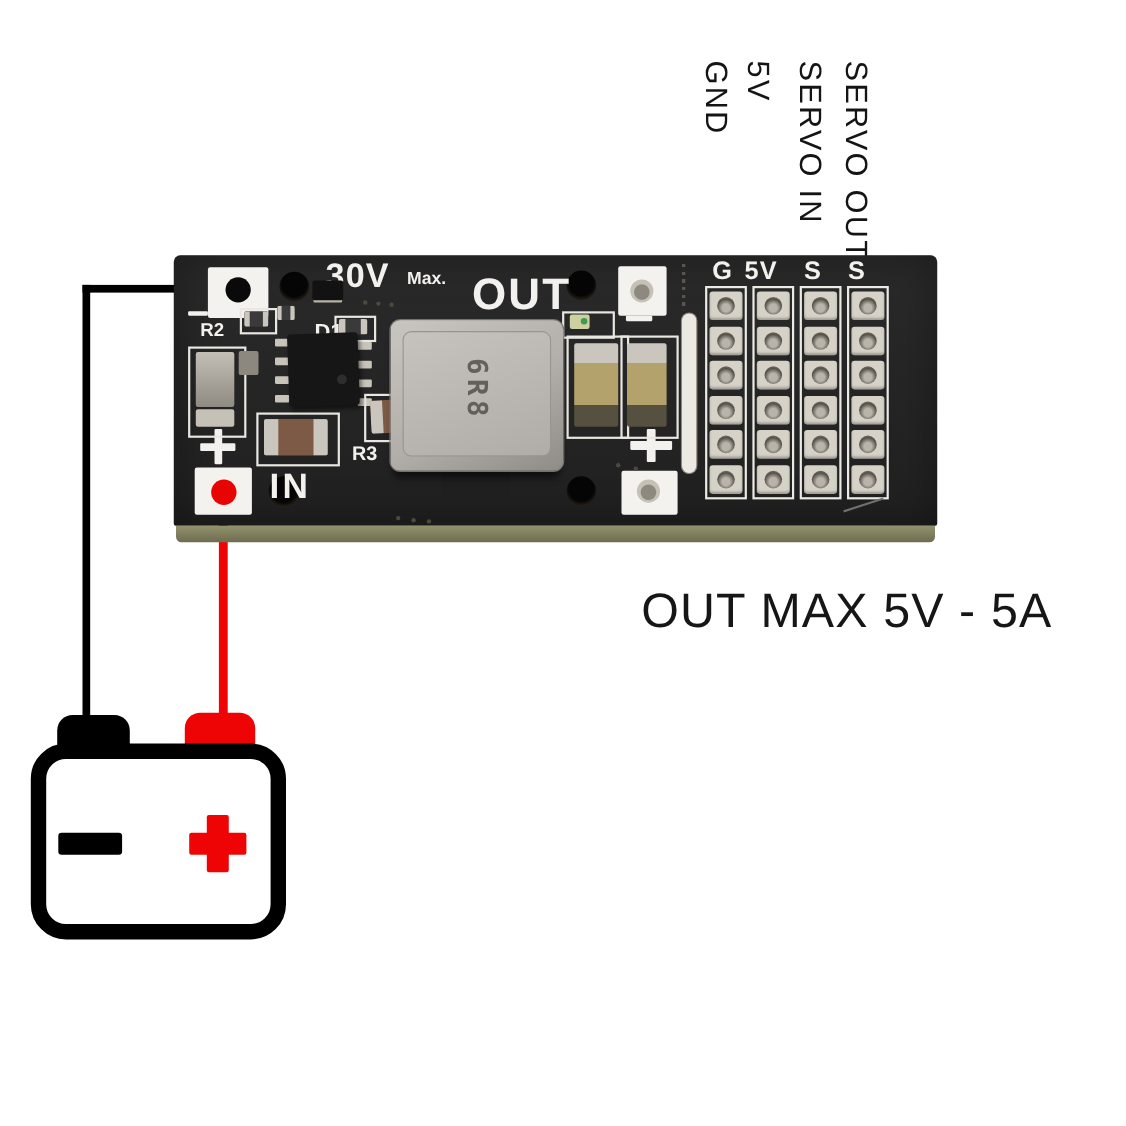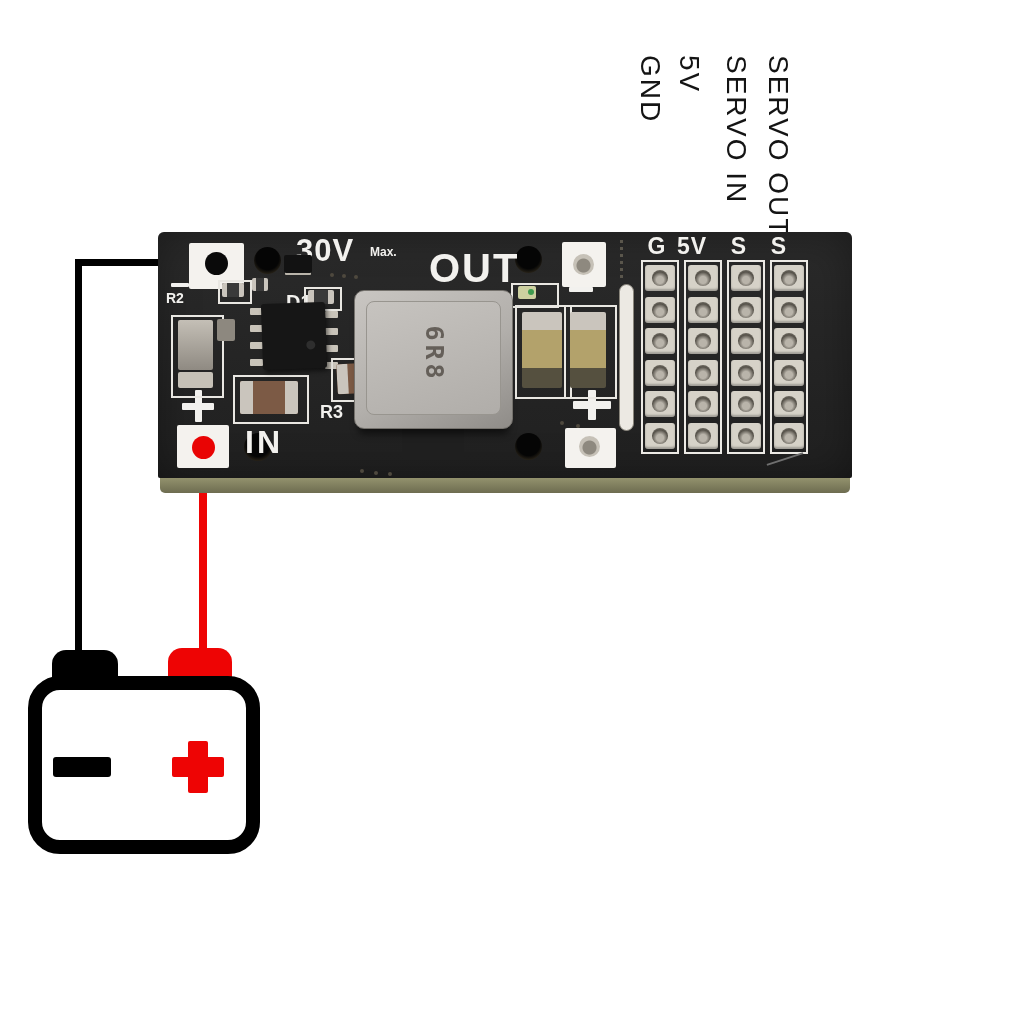--- a/index.html
+++ b/index.html
@@ -121,24 +121,24 @@
     <div class="padw" style="left:19px;top:193px;width:52px;height:43px">
       <div class="dot-red" style="left:15px;top:11px"></div>
     </div>
     <div class="hole" style="left:86px;top:201px;width:28px;height:28px"></div>
     <div class="hole" style="left:357px;top:201px;width:27px;height:27px"></div>
     <div class="padw" style="left:407px;top:196px;width:51px;height:40px">
       <div class="ring" style="left:14px;top:8px"></div>
     </div>
 
     <div class="silk" style="left:138px;top:1px;font-size:31px;letter-spacing:1px">30V</div>
-    <div class="silk" style="left:212px;top:13px;font-size:12px">Max.</div>
+    <div class="silk" style="left:212px;top:13px;font-size:16px">Max.</div>
     <div class="silk" style="left:271px;top:14px;font-size:40px;letter-spacing:2px">OUT</div>
     <div class="silk" style="left:87px;top:192px;font-size:32px;letter-spacing:3px">IN</div>
-    <div class="silk" style="left:8px;top:58px;font-size:14px">R2</div>
+    <div class="silk" style="left:24px;top:58px;font-size:17px">R2</div>
     <div class="silk" style="left:128px;top:59px;font-size:20px">D1</div>
     <div class="silk" style="left:162px;top:170px;font-size:18px">R3</div>
 
     <div class="wbar" style="left:13px;top:51px;width:18px;height:4px"></div>
     <div class="wbar" style="left:411px;top:55px;width:24px;height:5px"></div>
     <div class="plus-mark" style="position:absolute;left:24px;top:158px;width:32px;height:32px">
       <i class="pm-h" style="left:0;top:13px;width:32px;height:7px"></i>
       <i class="pm-v" style="left:13px;top:0;width:7px;height:32px"></i>
     </div>
     <div class="plus-mark" style="position:absolute;left:415px;top:158px;width:38px;height:30px">
@@ -304,20 +304,21 @@
     <div class="pdot" style="left:184px;top:42px"></div>
     <div class="pdot" style="left:196px;top:43px"></div>
     <div class="pdot" style="left:202px;top:237px"></div>
     <div class="pdot" style="left:216px;top:239px"></div>
     <div class="pdot" style="left:230px;top:240px"></div>
     <div class="pdot" style="left:402px;top:189px"></div>
     <div class="pdot" style="left:418px;top:192px"></div>
     <div class="scratch"></div>
   </div>
 
+  <div id="out-spec">OUT MAX 5V - 5A</div>
 
   <div>
     <div class="terminal" id="terminal-neg"></div>
     <div class="terminal" id="terminal-pos"></div>
     <div id="battery-body"></div>
     <div id="bat-minus"></div>
     <div id="bat-plus">
         <i class="b h"></i>
         <i class="b v"></i>
       </div>

